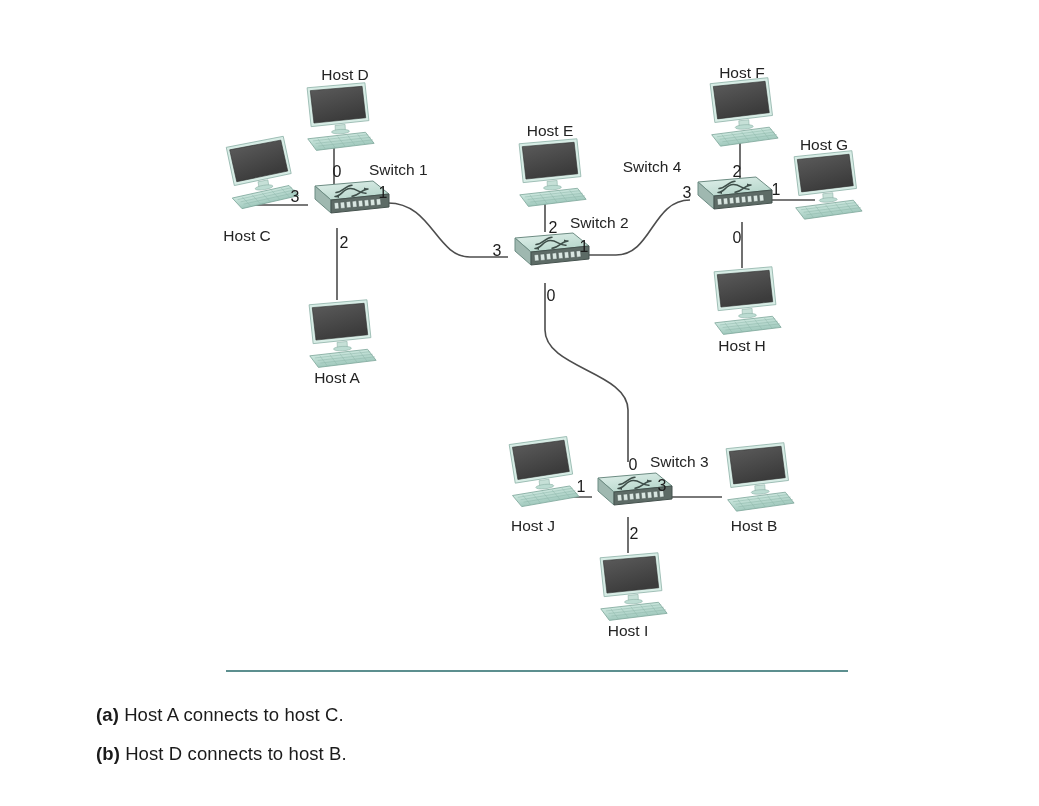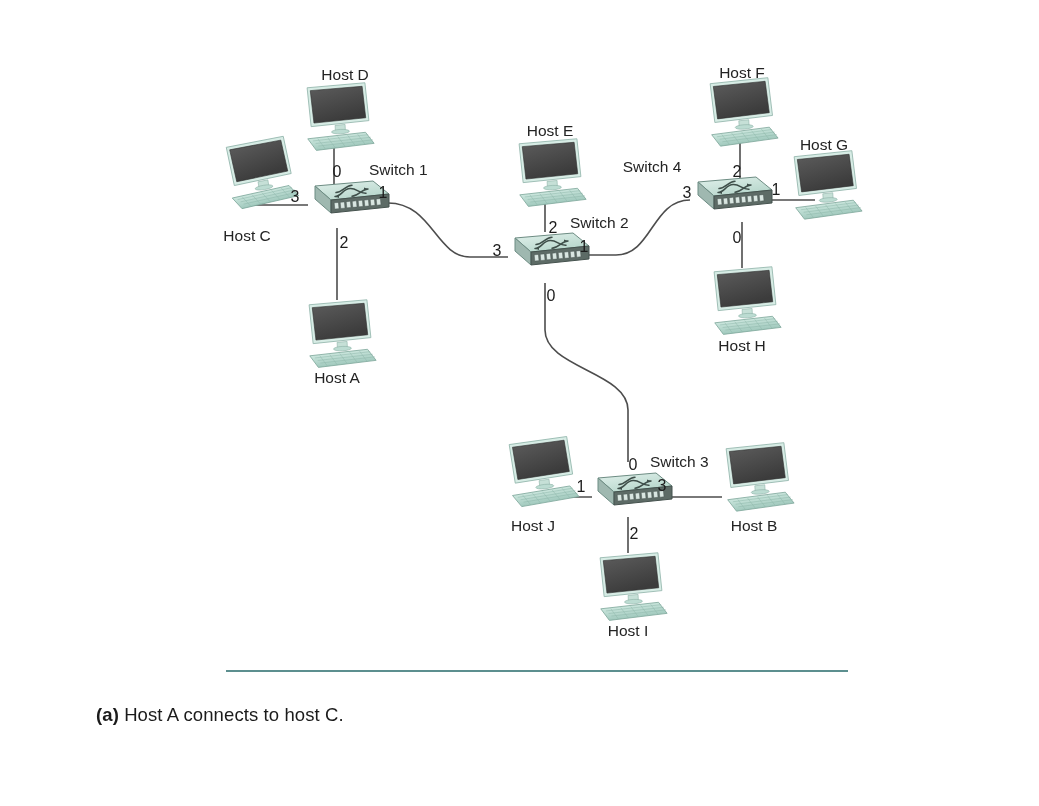--- a/index.html
+++ b/index.html
@@ -278,13 +278,16 @@
     <text class="portnum" x="687" y="198" text-anchor="middle">3</text>
   </g>
 </svg>
 </div>
 
 <div class="caption-area">
   <div class="divider-line"></div>
   <div class="caption-row row-a">
     <span class="caption-label">(a)</span><span class="caption-text"> Host A connects to host C.</span>
   </div>
+  <div class="caption-row row-b">
+    <span class="caption-label">(b)</span><span class="caption-text"> Host D connects to host B.</span>
+  </div>
 </div>
 
 </body></html>

